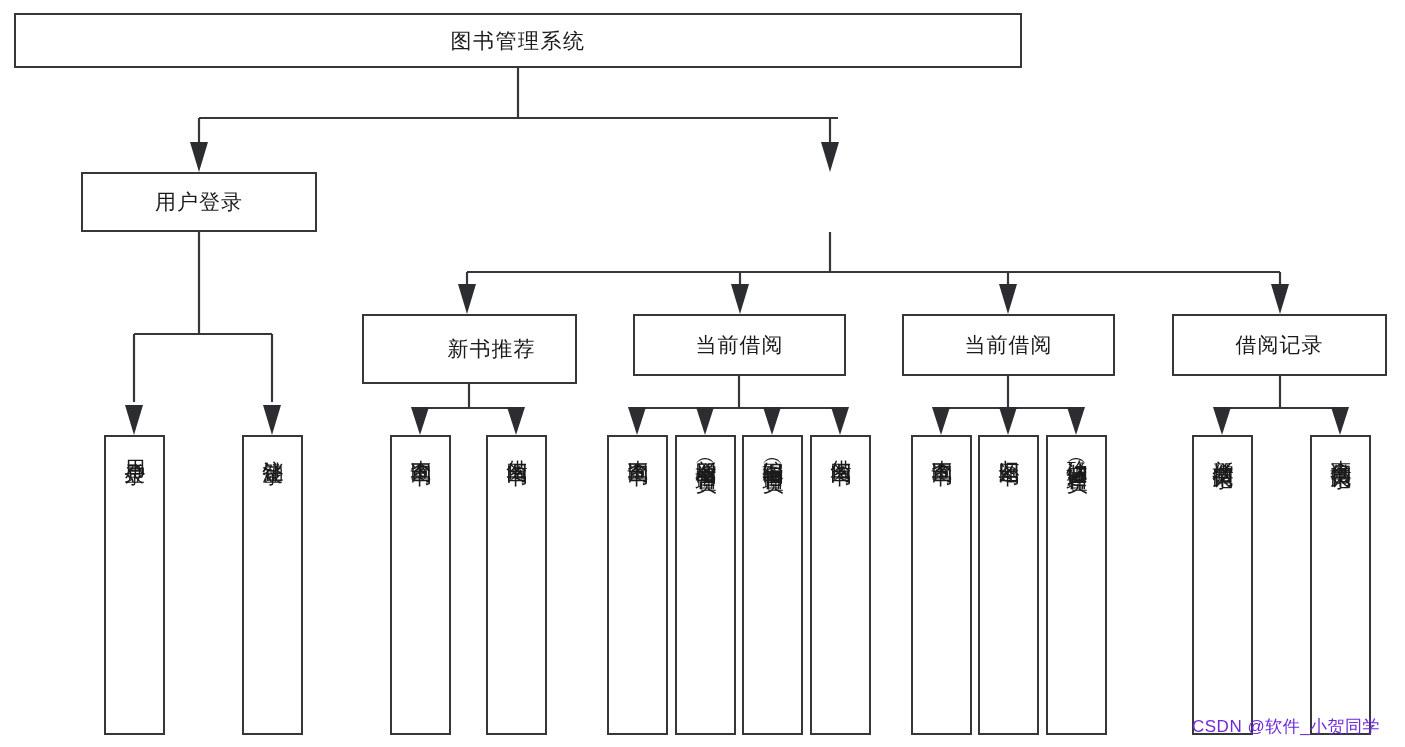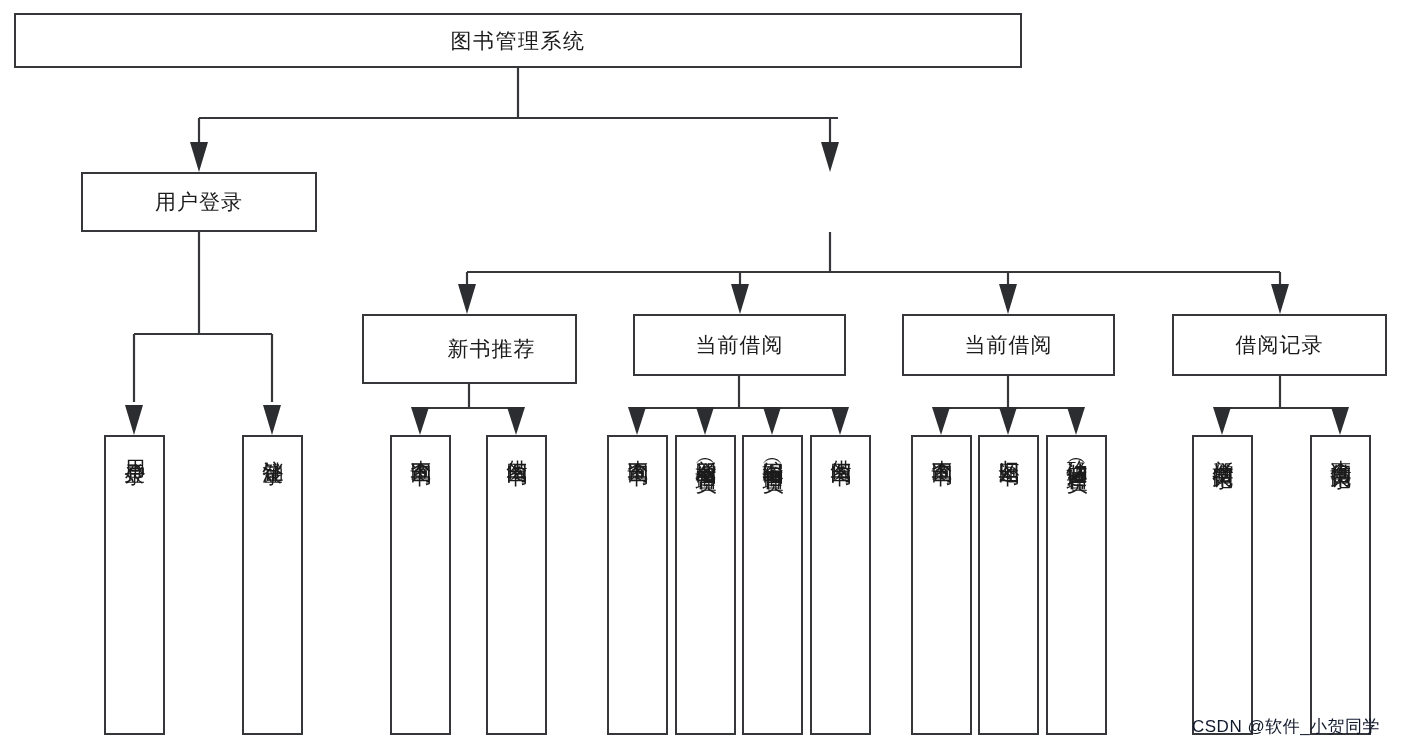--- a/index.html
+++ b/index.html
@@ -32,21 +32,21 @@
     writing-mode:vertical-rl;
     text-orientation:upright;
     line-height:1.18;
     letter-spacing:2px;
     white-space:nowrap;
     display:block;
   }
   .watermark{
     position:absolute;
     font-size:17px;
-    color:#0f172a;
+    color:#6d28d9;
     letter-spacing:0.5px;
     white-space:nowrap;
     pointer-events:none;
   }
 </style>
 </head>
 <body>
 
 <div id="diagram-root">
 

